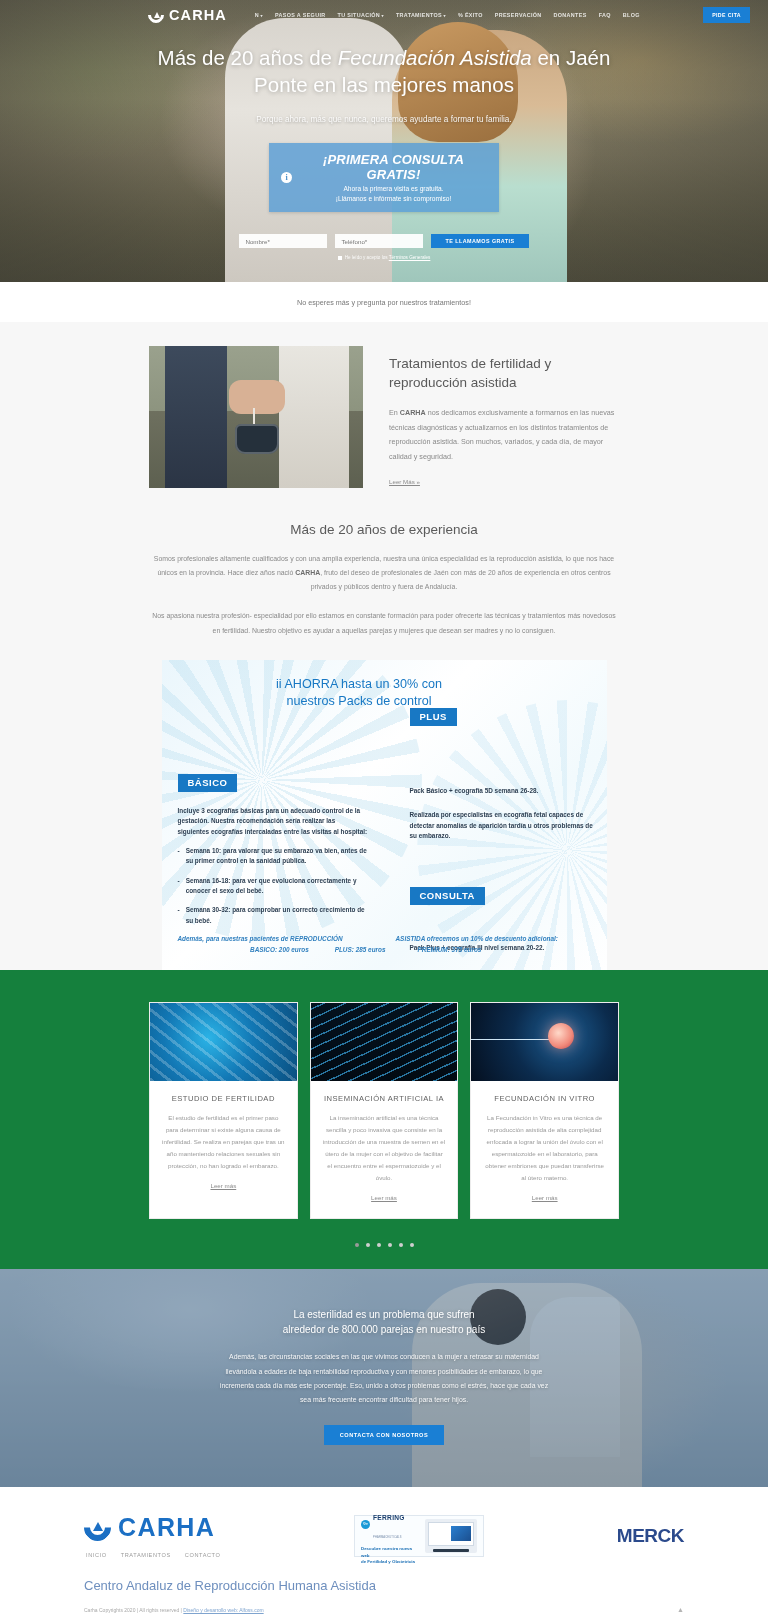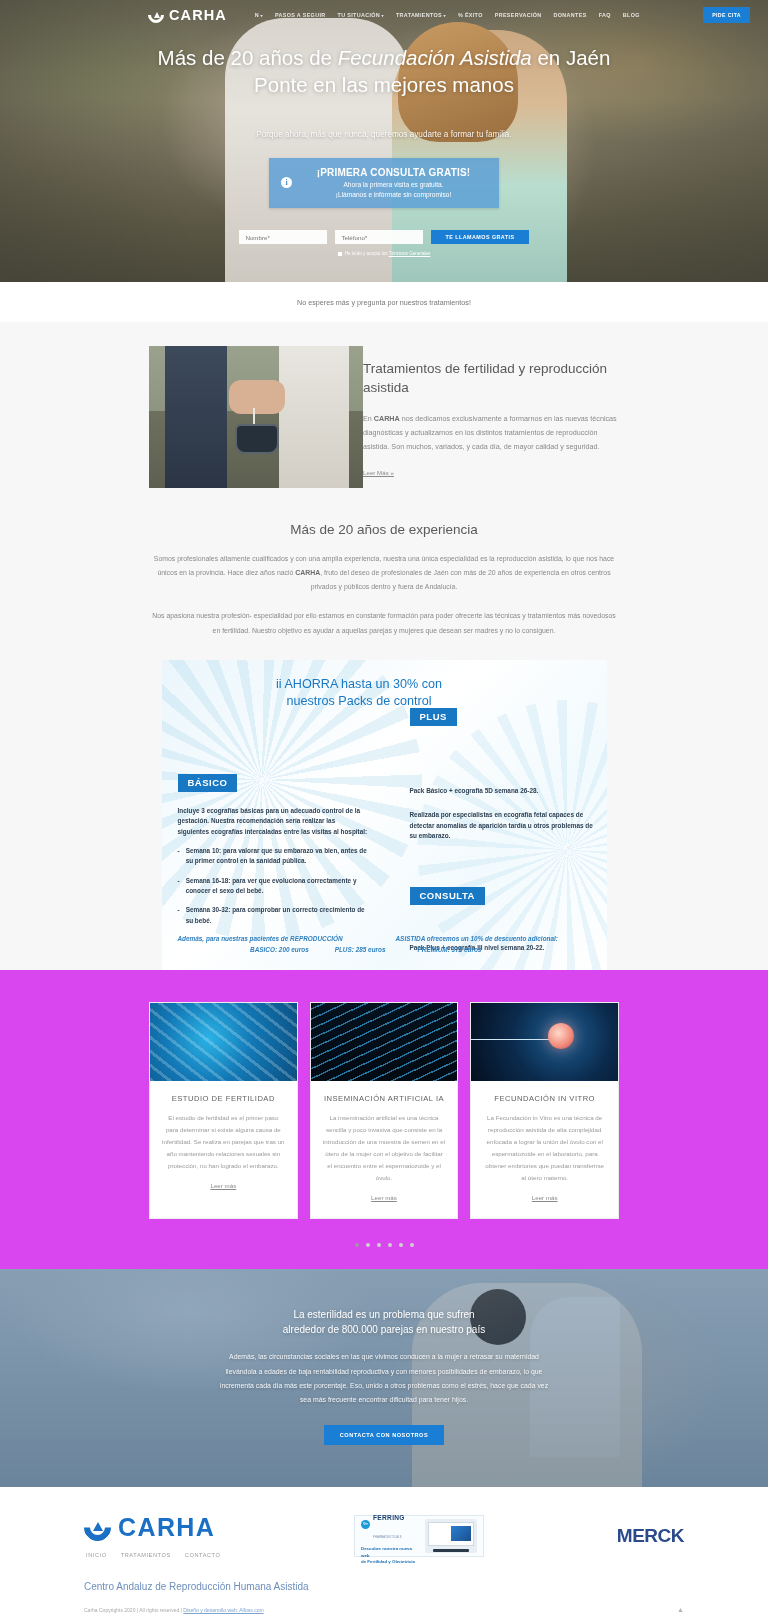--- a/index.html
+++ b/index.html
@@ -89,39 +89,39 @@
     white-space:nowrap; cursor:pointer; border:none;
   }
 
   .hero-title{
     text-align:center; color:#fff; font-size:20.5px; line-height:1.32;
     font-weight:300; margin-top:14px; text-shadow:0 1px 4px rgba(0,0,0,.28);
   }
   .hero-title em{ font-style:italic; font-weight:400; }
   .hero-sub{
     text-align:center; color:rgba(255,255,255,.92); font-size:8.2px;
-    margin-top:30px; line-height:1.75; text-shadow:0 1px 3px rgba(0,0,0,.3);
+    margin-top:15px; line-height:1.75; text-shadow:0 1px 3px rgba(0,0,0,.3);
   }
   .hero-sub .strong{ font-weight:bold; }
 
   .alert{
     width:230px; margin:16px auto 0;
     background:rgba(86,156,214,.80);
     display:flex; align-items:center; gap:8px;
     padding:9px 12px 10px;
     box-shadow:0 1px 3px rgba(0,0,0,.15);
   }
   .alert-icon{
     width:11px;height:11px;border-radius:50%;background:#fff;
     color:#4a8fc9; font-size:8px; font-weight:bold;
     display:flex;align-items:center;justify-content:center; flex:0 0 auto;
     font-family:"Liberation Serif", serif;
   }
   .alert-body{ flex:1; text-align:center; color:#fff; }
-  .alert-title{ font-size:10px; font-weight:bold; letter-spacing:.2px; }
+  .alert-title{ font-size:13px; font-weight:bold; letter-spacing:.2px;font-style:italic; }
   .alert-line{ font-size:6.6px; margin-top:3px; }
 
   .hero-form{
     display:flex; justify-content:center; align-items:center; gap:8px;
     margin-top:22px;
   }
   .hf-input{
     width:88px; height:14px; border:none; background:rgba(255,255,255,.93);
     font-size:6.2px; padding:0 6px; color:#666;
     font-family:"Liberation Sans", sans-serif;
@@ -142,21 +142,21 @@
 
   
   .strip{
     height:40px; background:#fff; display:flex; align-items:center; justify-content:center;
   }
   .strip span{ font-size:7.2px; color:#777; }
 
   
   .sec-light{ background:#f7f7f7; padding:24px 0 0; }
   .intro{
-    display:flex; width:470px; margin:0 auto; align-items:center;
+    display:flex; gap:26px; width:470px; margin:0 auto; align-items:flex-end;
   }
   .intro-img{
     width:214px; height:142px; flex:0 0 auto; overflow:hidden; position:relative;
     background:linear-gradient(180deg,#7d7f70 0%,#6e705f 45%,#5d6050 100%);
   }
   .intro-img .sky{ position:absolute; left:0; top:0; width:100%; height:46%; background:linear-gradient(180deg,#9aa18d,#8d947f); }
   .intro-img .jeansL{ position:absolute; left:16px; top:0; width:62px; height:100%; background:linear-gradient(180deg,#3d4a5c,#2b3545); }
   .intro-img .jeansR{ position:absolute; right:14px; top:0; width:70px; height:100%; background:linear-gradient(180deg,#e8e6e0,#d2cec5); }
   .intro-img .hands{ position:absolute; left:80px; top:34px; width:56px; height:34px; background:#d8b195; border-radius:12px; }
   .intro-img .shoes{ position:absolute; left:86px; top:78px; width:44px; height:30px; background:#25303b; border-radius:6px 6px 10px 10px; box-shadow:0 0 0 2px rgba(255,255,255,.25) inset; }
@@ -219,21 +219,21 @@
   .pk-gap-c{ margin-top:38px; }
   .packs-foot{
     position:absolute; left:16px; right:16px; bottom:14px;
     display:flex; gap:10px; font-style:italic; font-weight:bold;
     font-size:6.4px; color:#2f7fbe; line-height:1.7;
   }
   .packs-foot .c1{ width:208px; }
   .packs-foot .c2{ flex:1; }
 
   
-  .cards-wrap{ background:#d946ef; padding:32px 0 0; }
+  .cards-wrap{ background:#15803d; padding:32px 0 0; }
   .cards{ width:470px; margin:0 auto; display:flex; gap:12px; }
   .card{ flex:1; background:#fff; border:1px solid #ececec; }
   .card-img{ height:78px; position:relative; overflow:hidden; }
   .ci-1{ background:radial-gradient(circle at 40% 45%, #2bb3e6 0%, #1278b5 45%, #0a4f80 100%); }
   .ci-1:after{ content:""; position:absolute; inset:0;
      background:repeating-linear-gradient(38deg, rgba(255,255,255,.22) 0 3px, rgba(255,255,255,0) 3px 11px); }
   .ci-2{ background:linear-gradient(180deg,#04121f,#020a12); }
   .ci-2:after{ content:""; position:absolute; inset:0;
      background:repeating-linear-gradient(-25deg, rgba(60,170,230,.65) 0 1.4px, rgba(0,0,0,0) 1.4px 9px); }
   .ci-3{ background:radial-gradient(circle at 62% 42%, #1d5f95 0%, #0b2b4d 48%, #040f1f 100%); }
@@ -307,21 +307,21 @@
   .fr-txt{ font-size:4.4px; font-weight:bold; color:#1a6fb5; line-height:1.45; margin-top:4px; }
   .fr-r{ width:52px; height:34px; background:#e9eef4; position:relative; border-radius:2px; }
   .fr-r .scr{ position:absolute; left:3px; top:3px; right:3px; bottom:7px; background:#fff; border:1px solid #cfd9e4; }
   .fr-r .blue{ position:absolute; right:6px; top:7px; width:20px;height:15px;
      background:linear-gradient(135deg,#2a7fd0,#1b4f8f); }
   .fr-r .base{ position:absolute; left:8px; bottom:1px; right:8px; height:3px; background:#2b3a4a; border-radius:1px; }
   .f-right{ width:130px; display:flex; justify-content:flex-end; }
   .merck{ font-size:19px; font-weight:bold; color:#2b4a8c; letter-spacing:-.5px; }
 
   .f-tagline{ width:600px; margin:18px auto 0; }
-  .f-tagline span{ font-size:10px; color:#6e8fbe; }
+  .f-tagline span{ font-size:13px; color:#6e8fbe; }
   .f-bar{
     width:600px; margin:6px auto 0; padding:6px 0 14px;
     display:flex; justify-content:space-between; align-items:center;
   }
   .f-copy{ font-size:5px; color:#a9a9a9; }
   .f-copy a{ color:#7fa4cf; text-decoration:underline; }
   .f-top{ font-size:7px; color:#b5b5b5; cursor:pointer; }
 </style>
 </head>
 <body>

